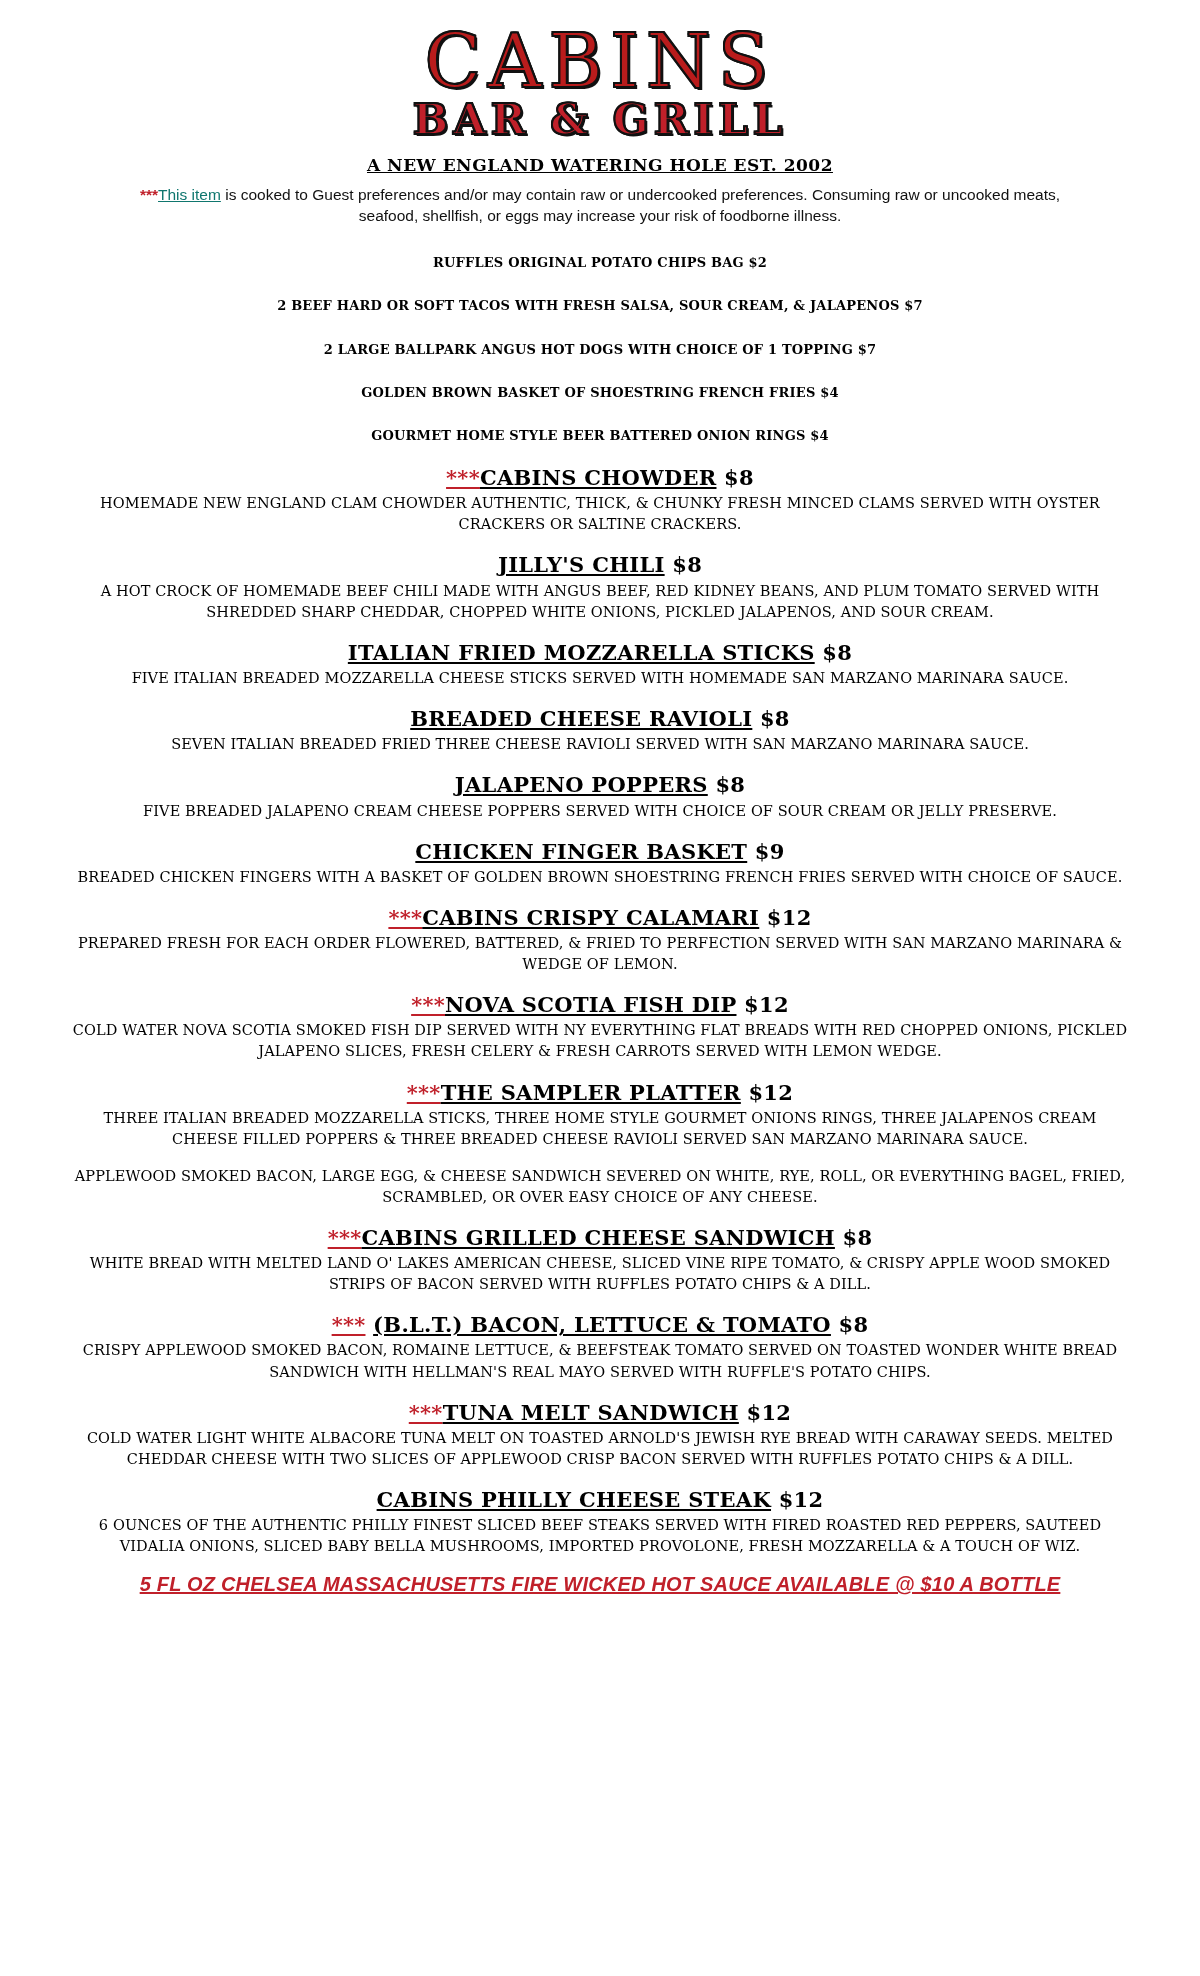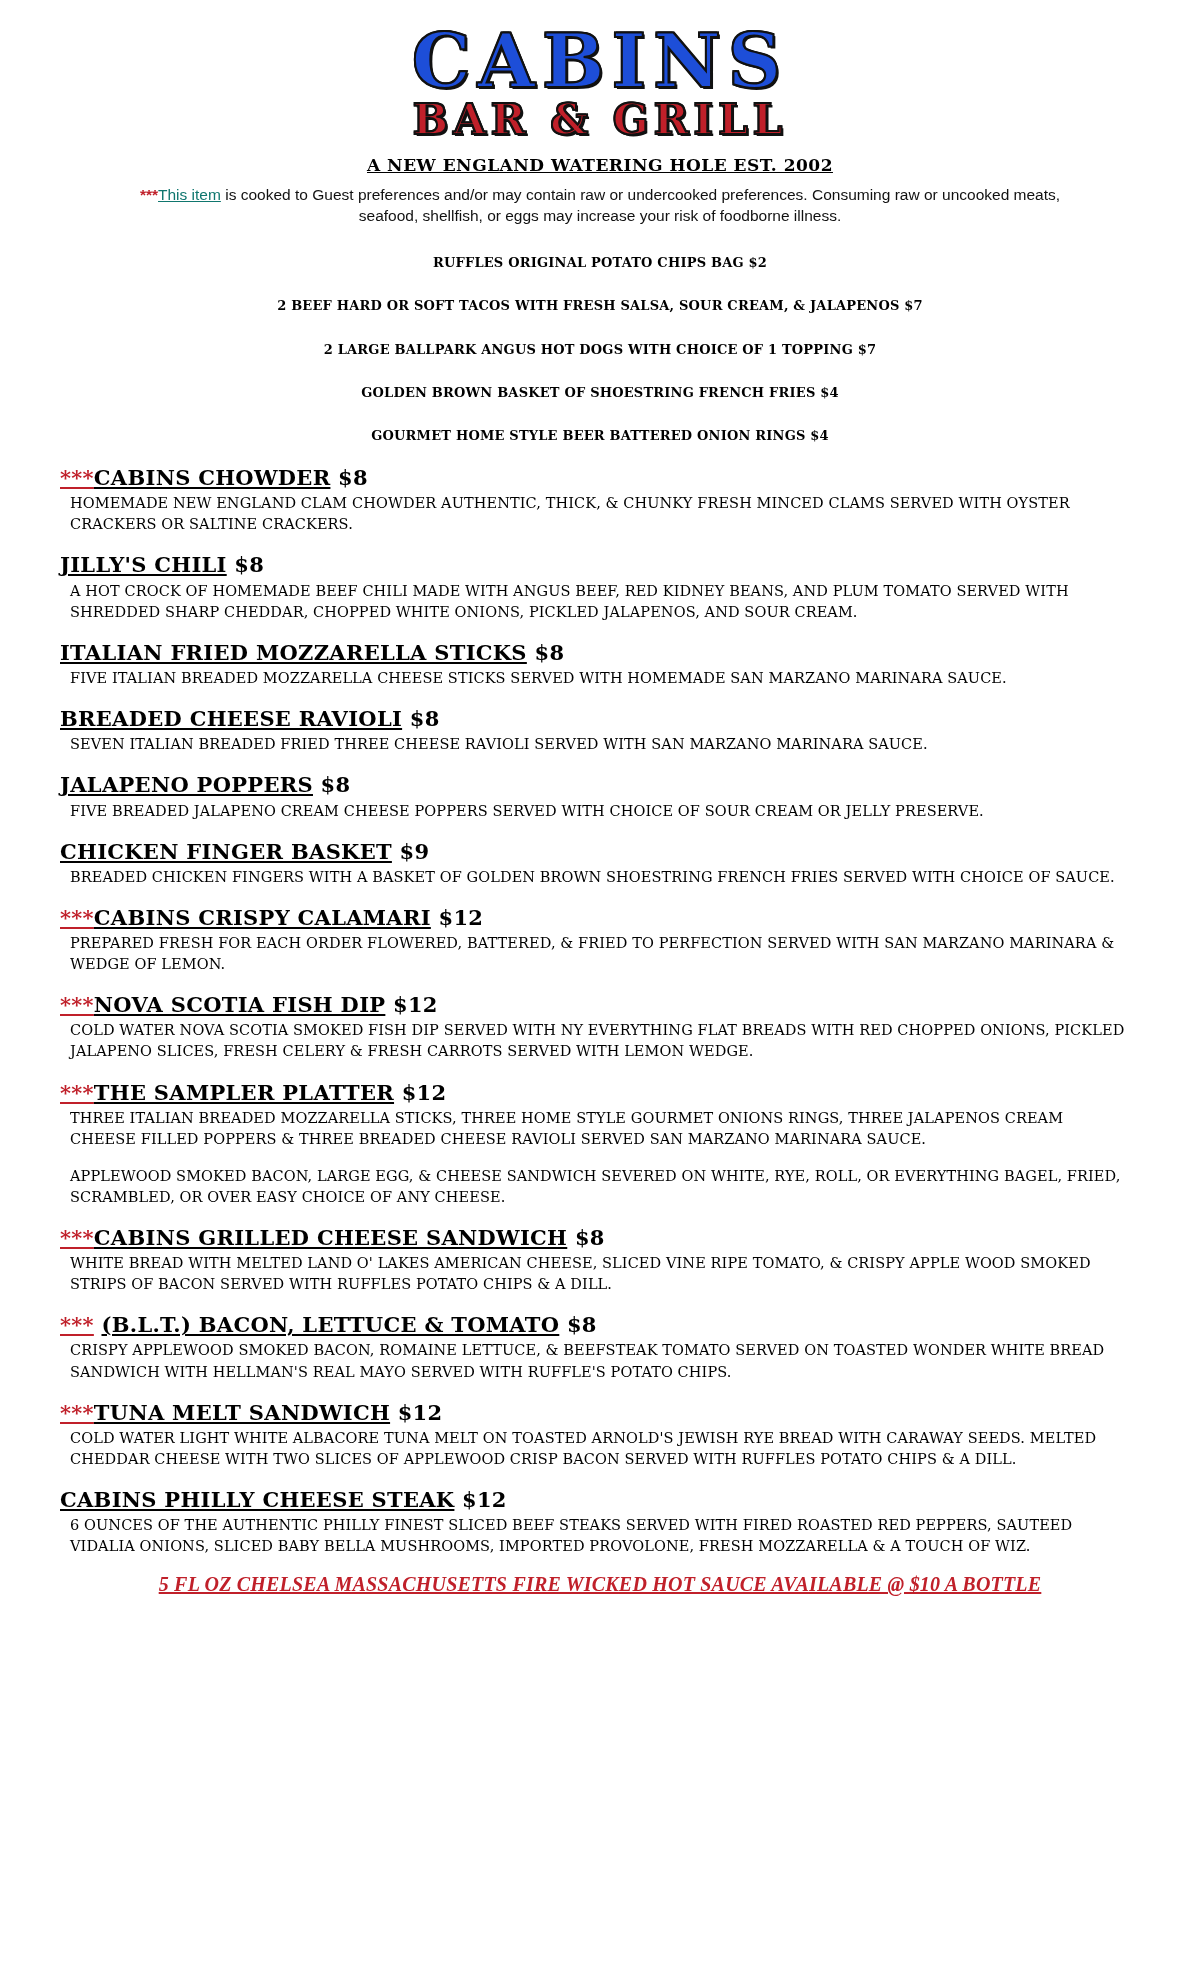--- a/index.html
+++ b/index.html
@@ -21,25 +21,25 @@
     background: #ffffff;
   }
 
   
   .logo-block {
     text-align: center;
     margin-bottom: 2px;
   }
   .logo-line1 {
     font-family: "DejaVu Serif", serif;
-    font-weight: bold;
+    font-weight: normal;
     font-size: 74px;
     letter-spacing: 7px;
     line-height: 0.95;
-    color: #1d4ed8;
+    color: #b91c1c;
     -webkit-text-stroke: 2px #111111;
     text-shadow:
       2px 2px 0 #111111,
       -1px -1px 0 #111111,
       1px -1px 0 #111111,
       -1px 1px 0 #111111;
   }
   .logo-line2 {
     font-family: "DejaVu Serif", serif;
     font-weight: bold;
@@ -97,21 +97,21 @@
     line-height: 1.55;
     text-transform: uppercase;
     margin-top: 23px;
   }
 
   
   .menu {
     margin-top: 18px;
   }
   .item {
-    text-align: left;
+    text-align: center;
     margin-bottom: 16px;
   }
   .item-title {
     font-family: "DejaVu Serif", serif;
     font-weight: bold;
     font-size: 21px;
     letter-spacing: 0.3px;
     text-transform: uppercase;
     line-height: 1.3;
     margin-bottom: 2px;
@@ -133,21 +133,21 @@
     text-transform: uppercase;
     letter-spacing: 0.1px;
     margin: 0 auto;
     max-width: 1060px;
   }
 
   
   .footer-note {
     margin-top: 16px;
     text-align: center;
-    font-family: Liberation Serif, serif;
+    font-family: Liberation Sans, sans-serif;
     font-style: italic;
     font-weight: bold;
     font-size: 20px;
     color: #c0202a;
     text-decoration: underline;
     letter-spacing: 0.2px;
   }
 </style>
 </head>
 <body>

